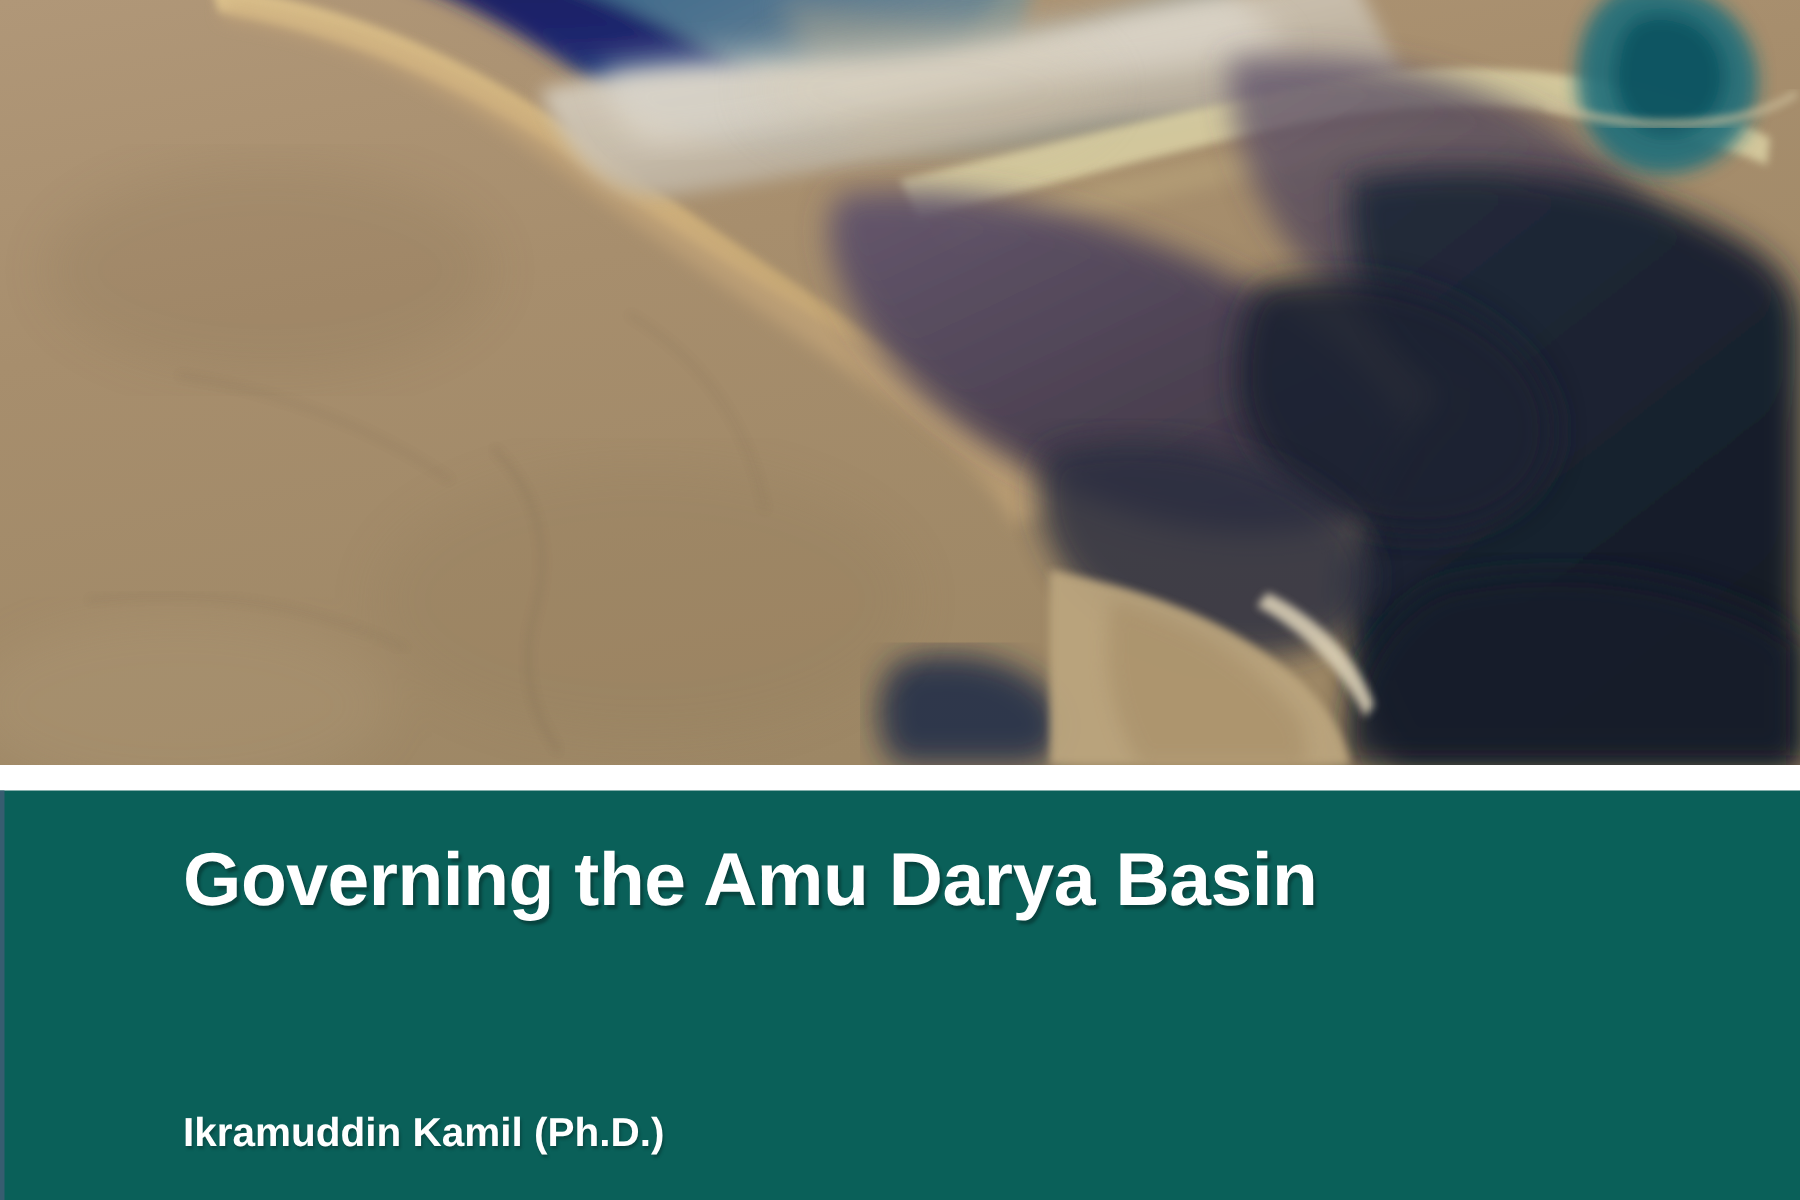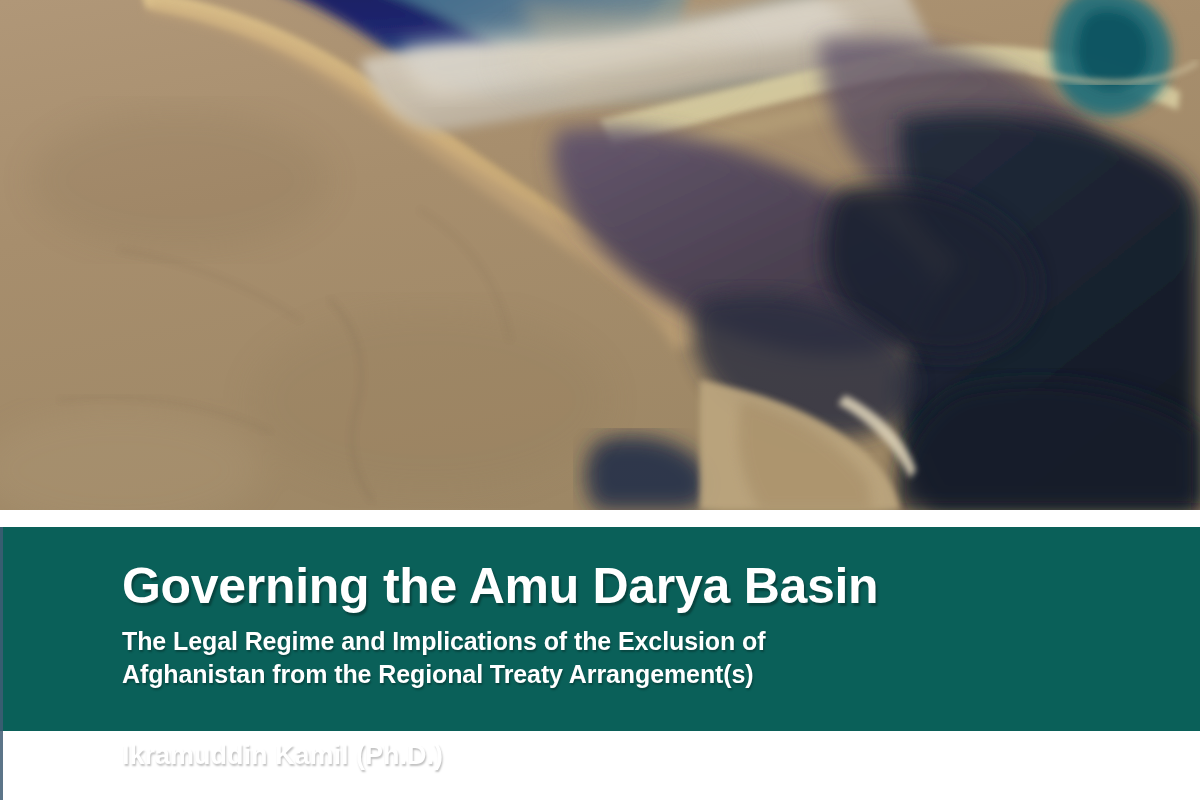--- a/index.html
+++ b/index.html
@@ -47,21 +47,21 @@
     height: 17px;
     background: #ffffff;
   }
 
   
   .title-banner {
     position: absolute;
     left: 0;
     top: 527px;
     width: 1200px;
-    height: 204px;
+    height: 273px;
     background: #0a6059;
   }
   .banner-edge {
     position: absolute;
     left: 0;
     top: 0;
     width: 3px;
     height: 273px;
     background: #3f5d74;
     opacity: .85;
@@ -270,23 +270,19 @@
   </div>
 
   <div class="separator"></div>
 
   <div class="title-banner">
     <div class="banner-edge"></div>
     <div class="banner-inner">
 
       <h1 class="cover-title">Governing the Amu Darya Basin</h1>
 
-      <p class="cover-subtitle">
-        <span class="sub-line">The Legal Regime and Implications of the Exclusion of</span>
-        <span class="sub-line">Afghanistan from the Regional Treaty Arrangement(s)</span>
-      </p>
 
       <p class="cover-author">Ikramuddin Kamil (Ph.D.)</p>
 
     </div>
   </div>
 
 </div>
 
 </body></html>

